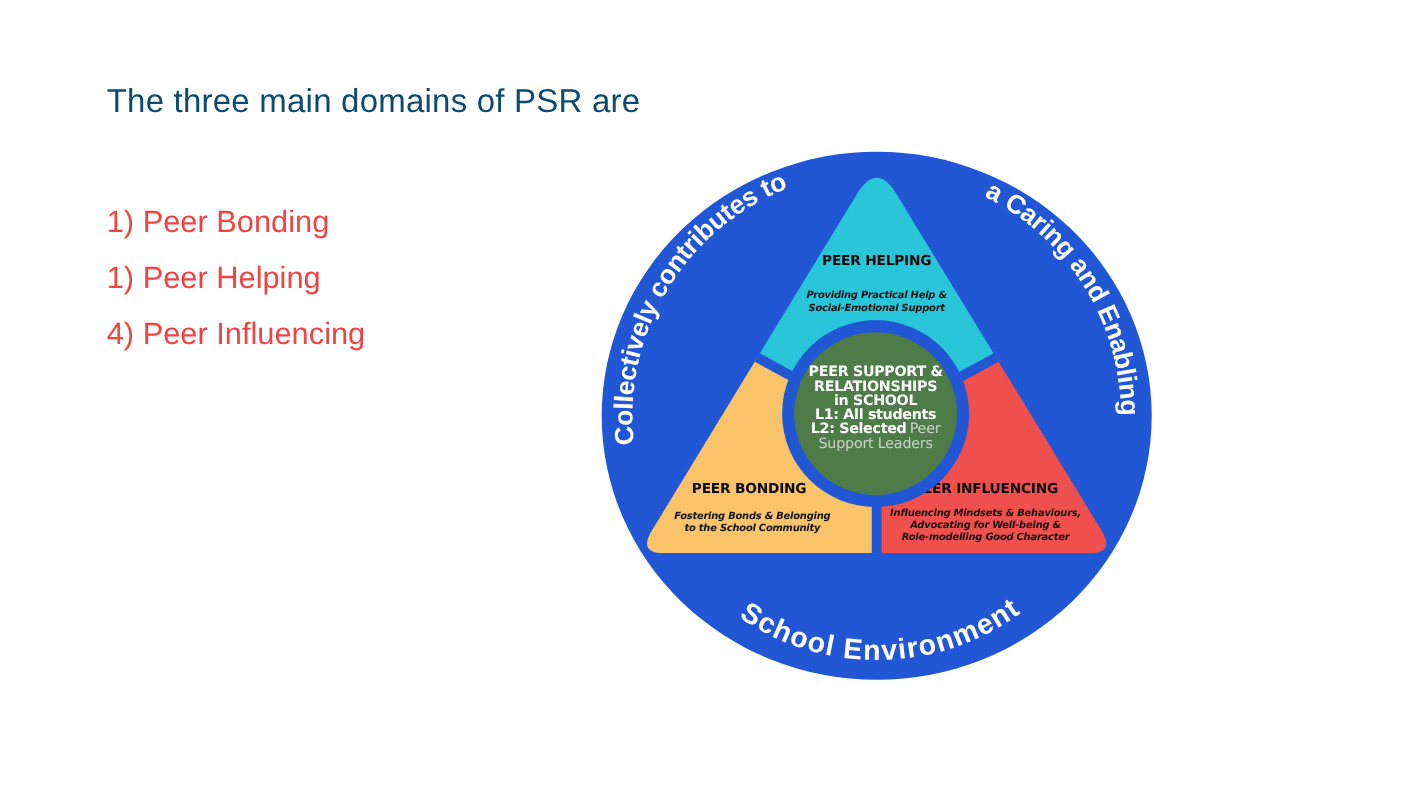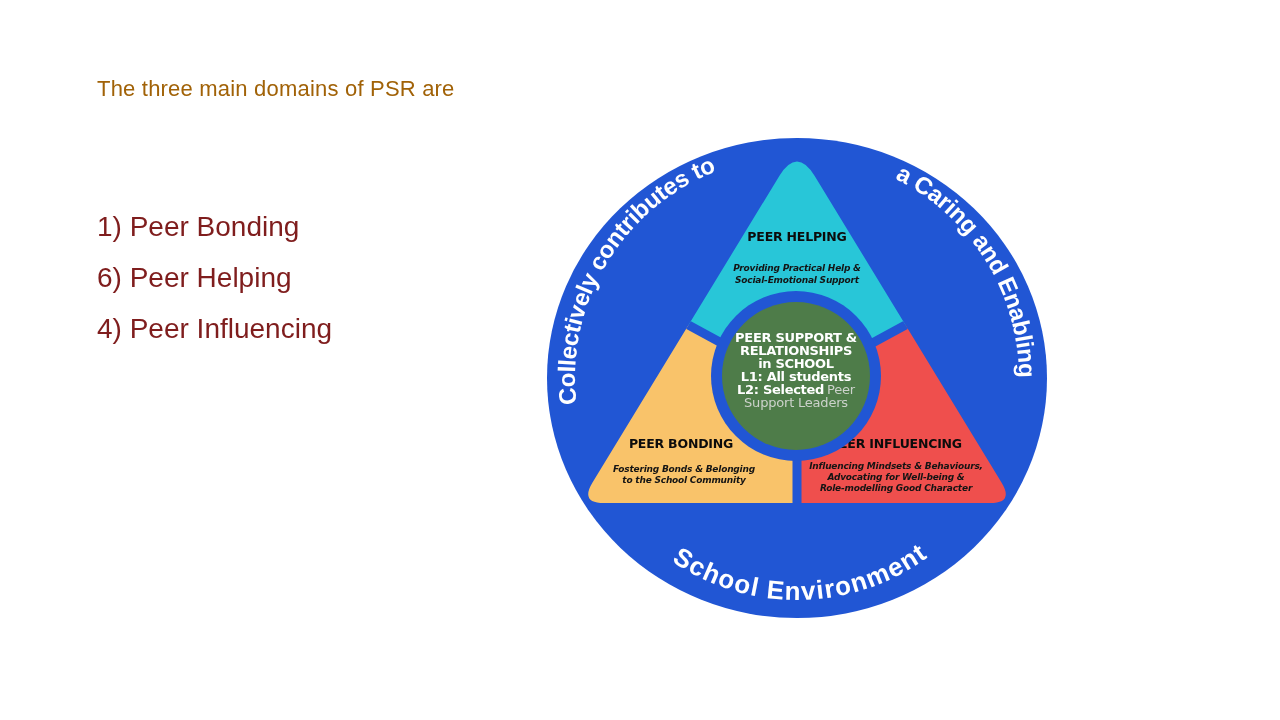--- a/index.html
+++ b/index.html
@@ -2,24 +2,24 @@
 <html><head>
 <meta charset="utf-8">
 <style>
   html,body{margin:0;padding:0;}
   body{
     width:1280px;height:720px;background:#ffffff;position:relative;overflow:hidden;
     font-family:"Liberation Sans", sans-serif;
   }
   .slide-title{
     position:absolute;left:97px;top:76px;
-    font-size:22px;font-weight:400;color:#a16207;letter-spacing:.2px;
+    font-size:30px;font-weight:400;color:#0c4a6e;letter-spacing:.2px;
   }
   .domain-list{
-    position:absolute;left:97px;top:201px;color:#7f1d1d;
+    position:absolute;left:97px;top:176px;color:#ef4444;
   }
   .list-item{
     font-size:28px;line-height:51px;height:51px;white-space:nowrap;
   }
   svg{position:absolute;left:0;top:0;}
   .arc-text{
     fill:#ffffff;font-family:"Liberation Sans", sans-serif;font-weight:700;
   }
   .arc-side{font-size:24px;letter-spacing:-0.3px;}
   .arc-bottom{font-size:26px;letter-spacing:1.2px;}
@@ -44,21 +44,21 @@
     fill:#ccd2cb;text-anchor:middle;letter-spacing:-0.2px;
   }
 </style>
 </head>
 <body>
 
 <div class="slide-title">The three main domains of PSR are</div>
 
 <div class="domain-list">
   <div class="list-item">1) Peer Bonding</div>
-  <div class="list-item">6) Peer Helping</div>
+  <div class="list-item">1) Peer Helping</div>
   <div class="list-item">4) Peer Influencing</div>
 </div>
 
 <svg width="1280" height="720" viewBox="0 0 1280 720">
   <defs>
     <clipPath id="triClip">
       <path d="M 814.7 176.0
                L 1001.5 482.5
                Q 1014 503 990 503
                L 604 503

